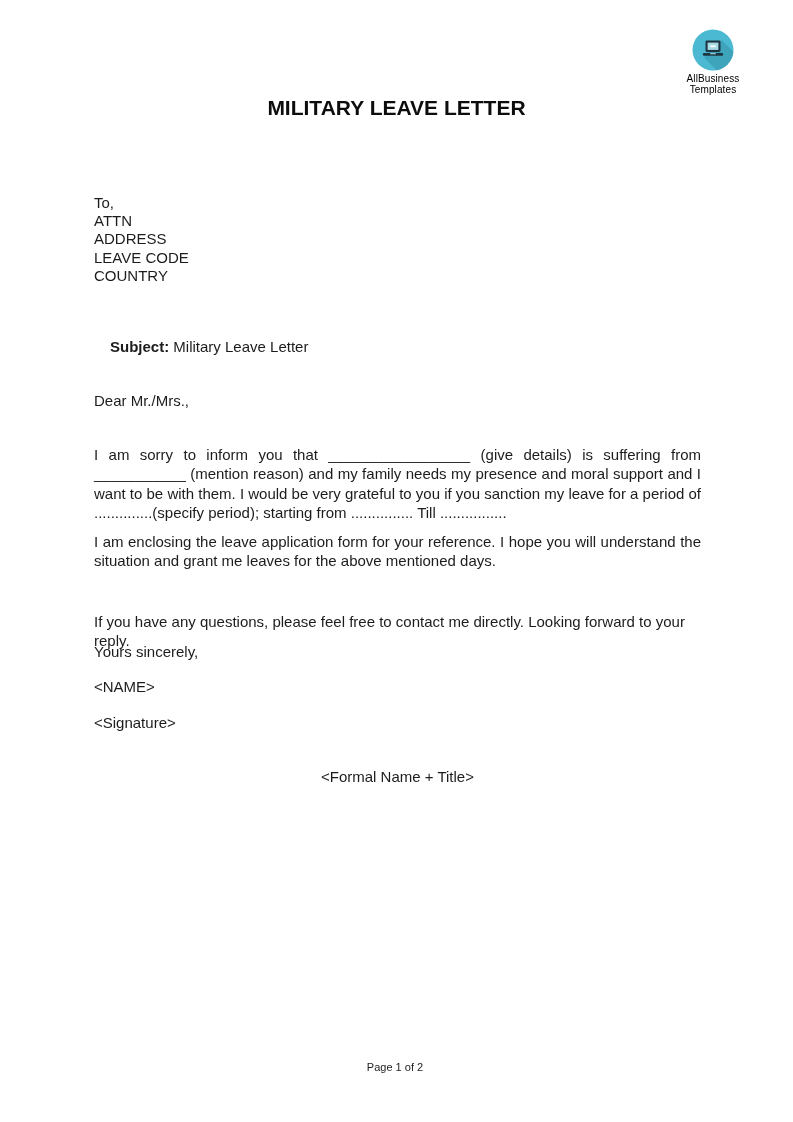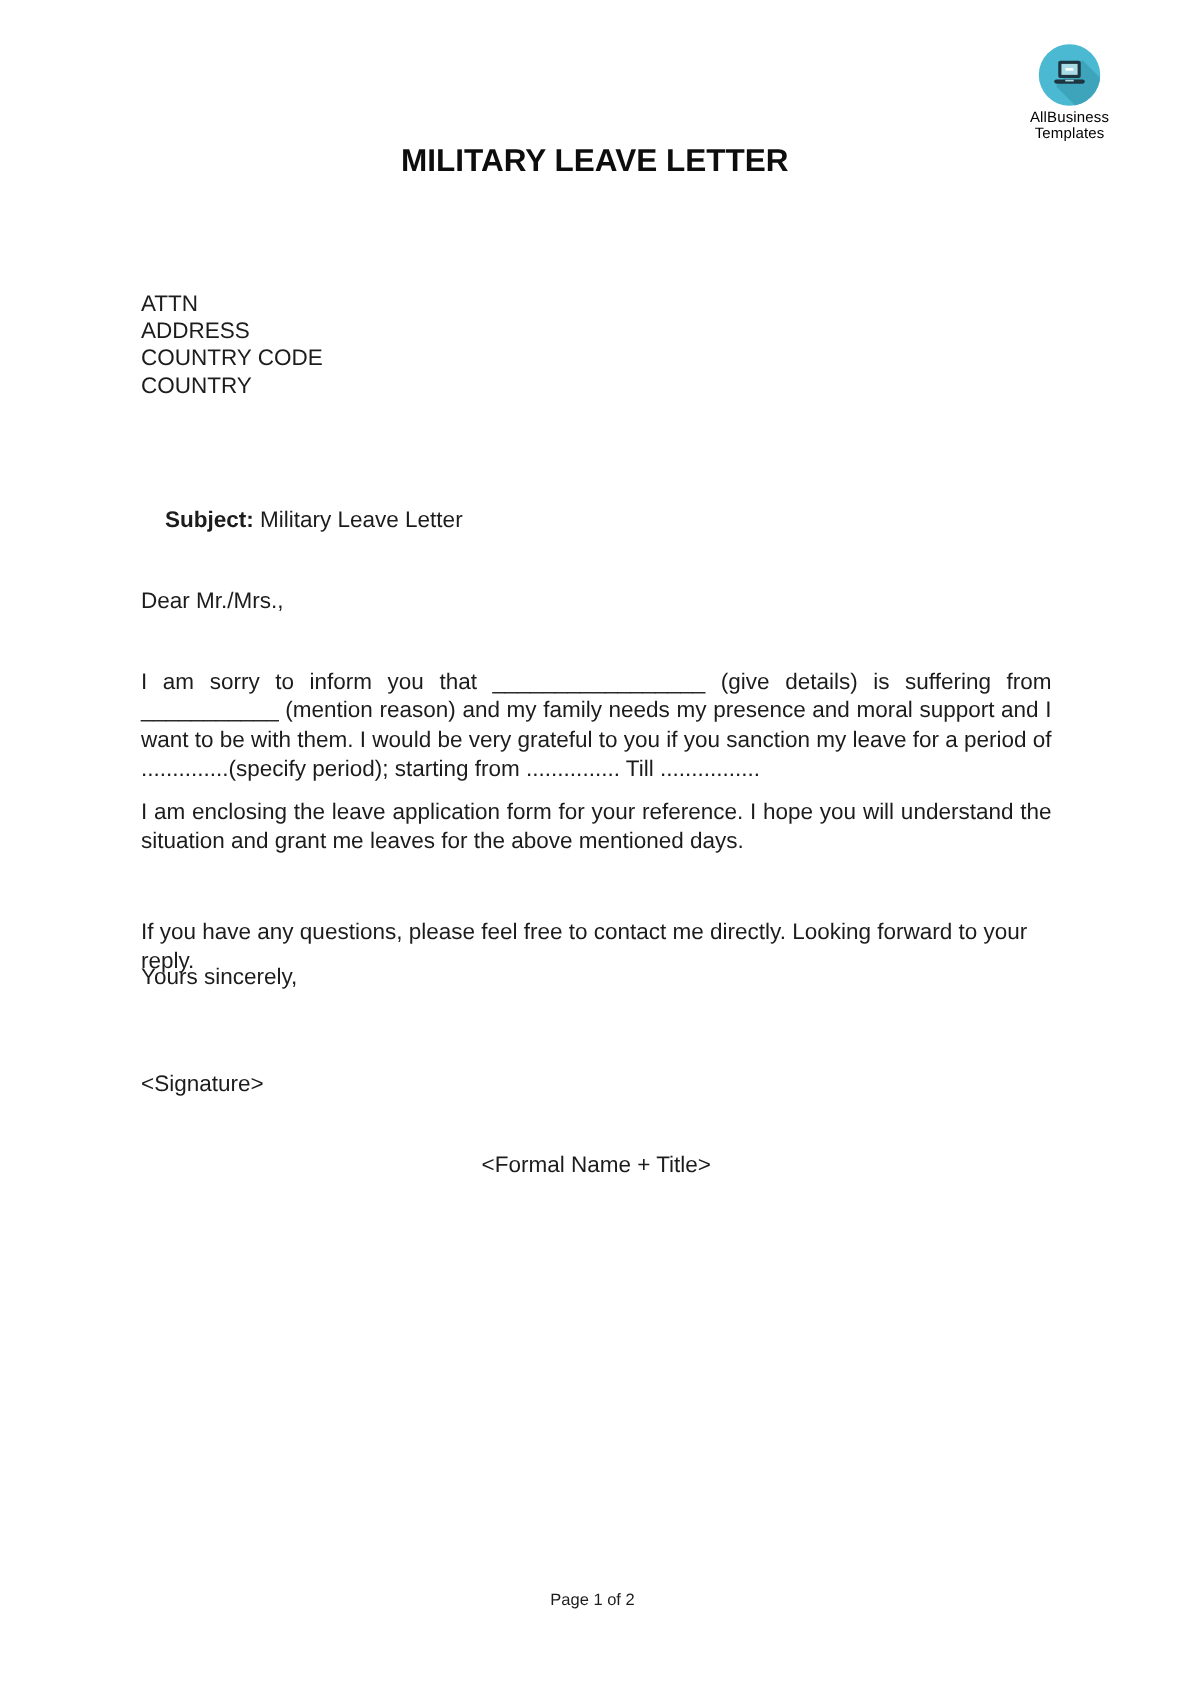--- a/index.html
+++ b/index.html
@@ -92,33 +92,35 @@
     <div class="logo-text">
       <div>AllBusiness</div>
       <div>Templates</div>
     </div>
   </div>
 
   <div class="doc-title">MILITARY LEAVE LETTER</div>
 
 
   <div class="block recipient">
+    <div>To,</div>
     <div>ATTN</div>
     <div>ADDRESS</div>
-    <div>COUNTRY CODE</div>
+    <div>LEAVE CODE</div>
     <div>COUNTRY</div>
   </div>
 
   <div class="block subject-line"><b>Subject:</b><span> Military Leave Letter</span></div>
 
   <div class="block salutation">Dear Mr./Mrs.,</div>
 
   <div class="block para-2">I am enclosing the leave application form for your reference. I hope you will understand the situation and grant me leaves for the above mentioned days.</div>
   <div class="block para-1">I am sorry to inform you that _________________  (give details) is suffering from ___________  (mention reason) and my family needs my presence and moral support and I want to be with them. I would be very grateful to you if you sanction my leave for a period of ..............(specify period); starting from ............... Till ................</div>
   <div class="block para-4">If you have any questions, please feel free to contact me directly. Looking forward to your reply.</div>
 
   <div class="block closing">Yours sincerely,</div>
+  <div class="block name-ph">&lt;NAME&gt;</div>
   <div class="block signature-ph">&lt;Signature&gt;</div>
   <div class="block formal-ph">&lt;Formal Name + Title&gt;</div>
 
   <div class="footer">Page 1 of 2</div>
 
 </div>
 
 </body></html>

